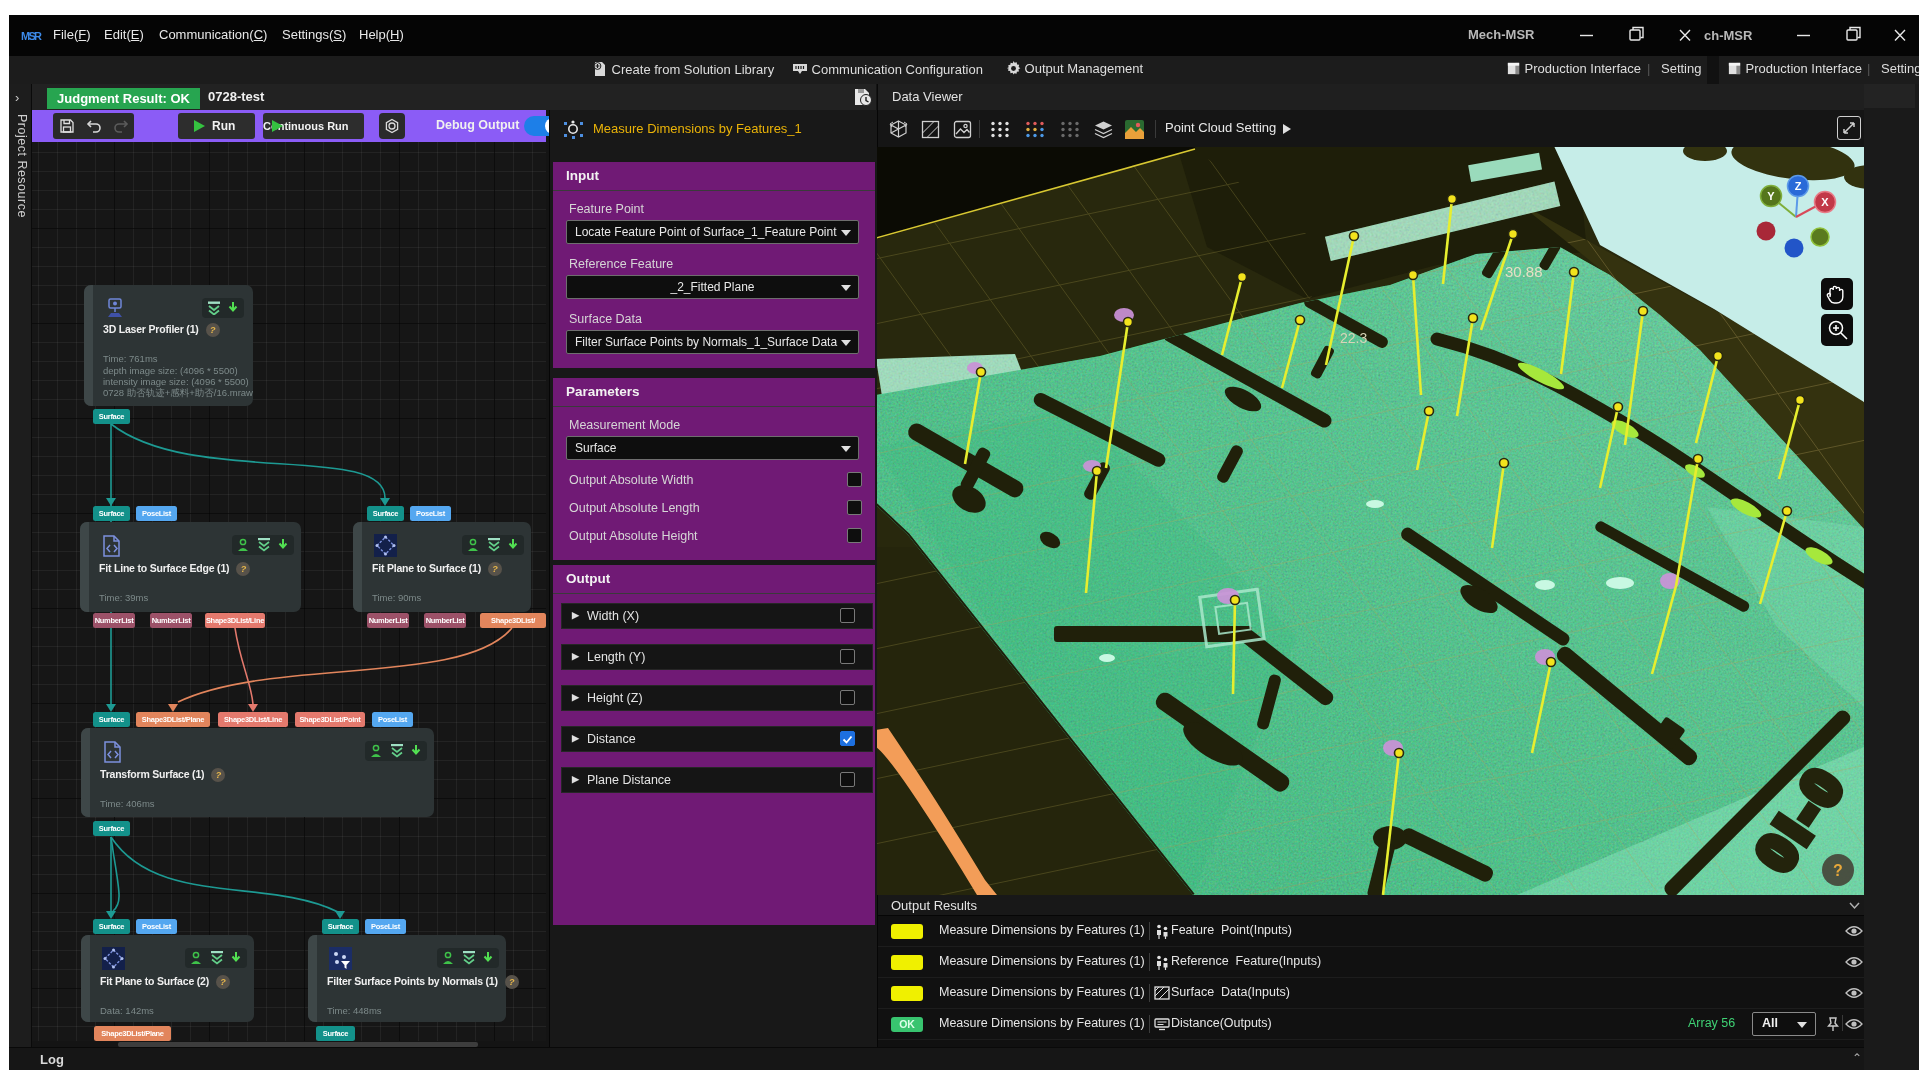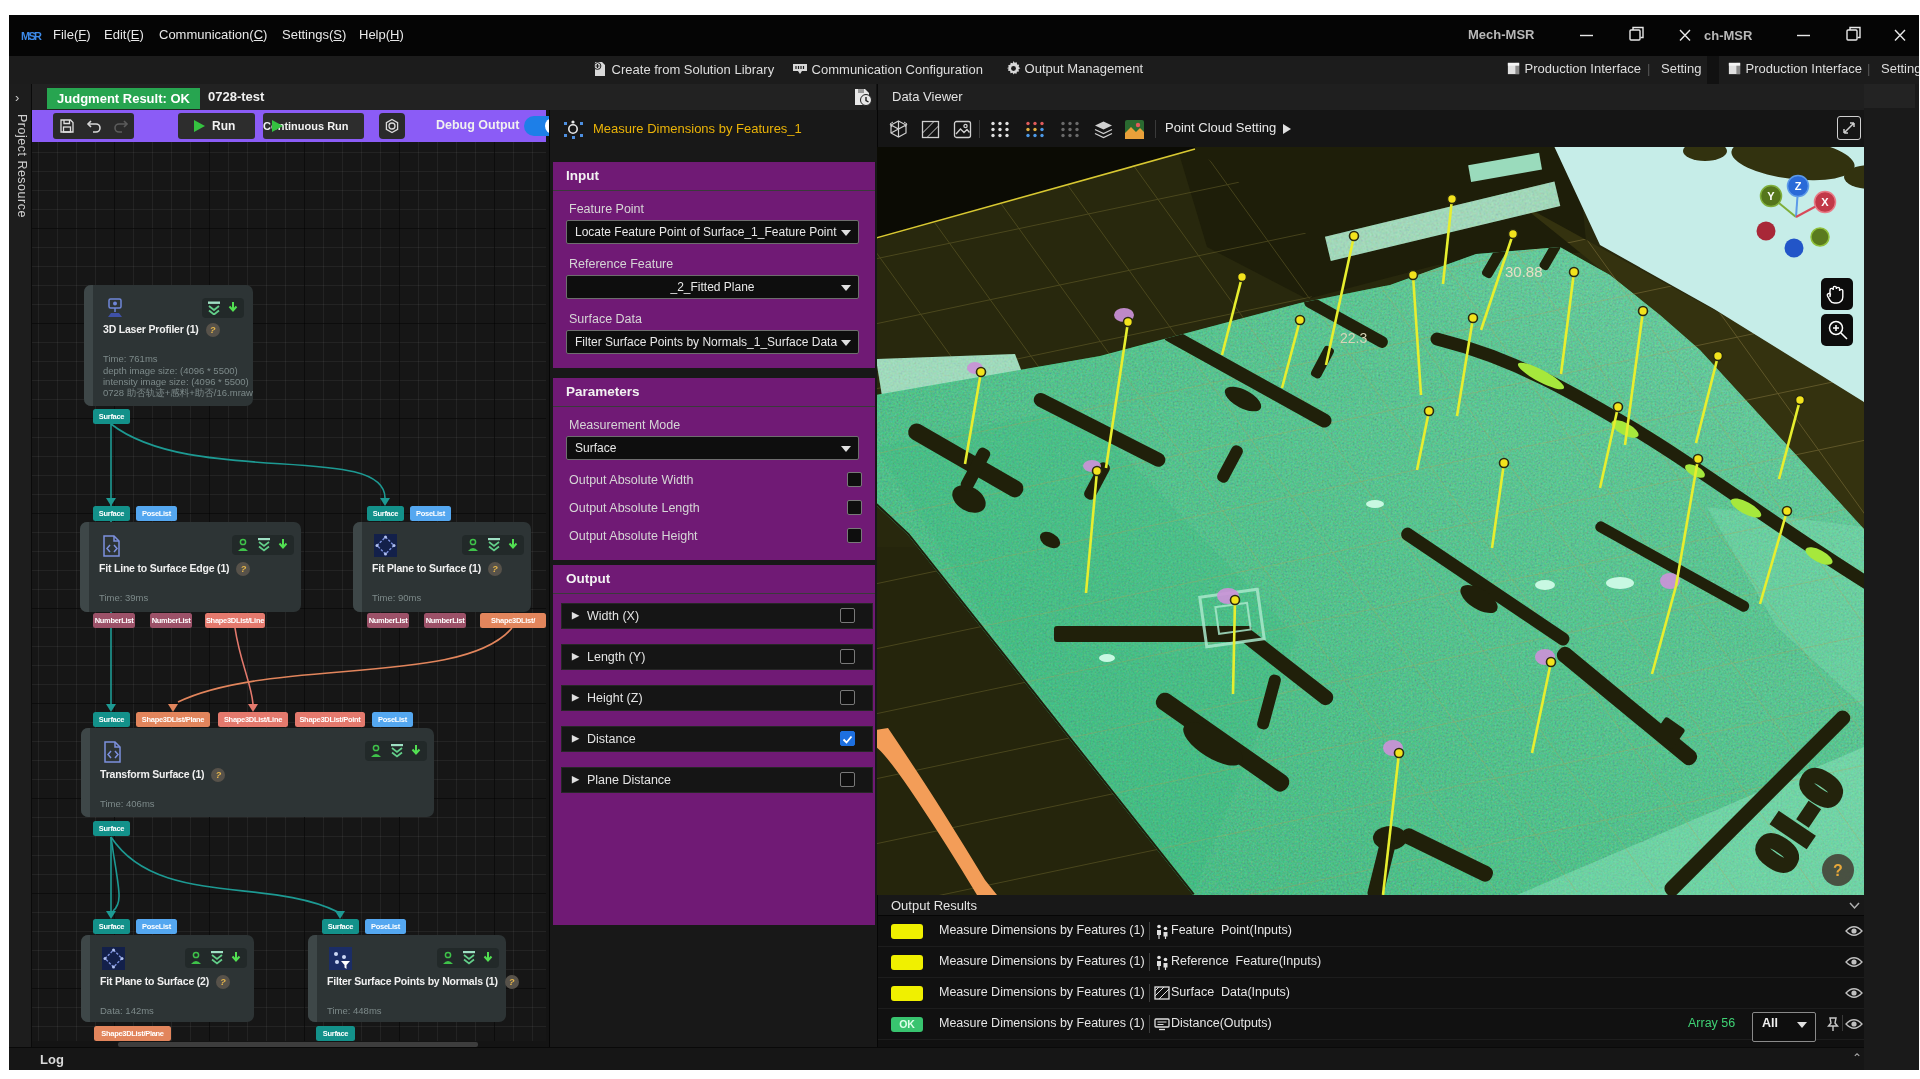--- a/index.html
+++ b/index.html
@@ -582,21 +582,21 @@
       <div class="rsep"></div>
         <div class="ybadge" style="background:#38c46f;color:#dcffe9;font-size:10.5px;font-weight:bold;text-align:center;line-height:15px">OK</div>
       <span class="rt1">Measure Dimensions by Features (1)</span>
       <svg class="ricon" viewBox="0 0 16 16" fill="none" stroke="#e0e0e0" stroke-width="1.3">
           <rect x="1" y="3" width="14" height="8" rx="1"></rect>
           <path d="M5 13.5 h6"></path>
           <path d="M3.5 6 h9 M3.5 8.5 h6" stroke-width="1"></path>
         </svg>
       <span class="rt2">Distance(Outputs)</span>
       <span class="abs" style="left:810px;top:7px;color:#3fd174;font-size:12.5px">Array 56</span>
-      <div class="abs" style="left:874px;top:3px;width:64px;height:30px;background:#0e0e0e;border:1px solid #8a8a8a;border-radius:2px;color:#f0f0f0;font-size:12.5px;font-weight:bold">
+      <div class="abs" style="left:874px;top:3px;width:64px;height:24px;background:#0e0e0e;border:1px solid #8a8a8a;border-radius:2px;color:#f0f0f0;font-size:12.5px;font-weight:bold">
         <span style="position:absolute;left:9px;top:3px">All</span>
         <i style="position:absolute;right:8px;top:9px;width:0;height:0;border-left:5px solid transparent;border-right:5px solid transparent;border-top:6px solid #e0e0e0"></i>
       </div>
       <svg class="abs" style="left:948px;top:7px" width="14" height="16" viewBox="0 0 14 16" fill="none" stroke="#c8c8c8" stroke-width="1.4">
         <path d="M4 2 h6 l-1 5 l2.5 3 H2.5 L5 7 z"></path>
           <path d="M7 10 v5"></path>
       </svg>
       <div class="abs" style="left:964px;top:6px;width:1px;height:16px;background:#3a3a3a"></div>
       <svg class="eye" viewBox="0 0 18 12">
           <path d="M1 6 Q9 -2.5 17 6 Q9 14.5 1 6 z" fill="none" stroke="#c0c0c0" stroke-width="1.3"></path>

